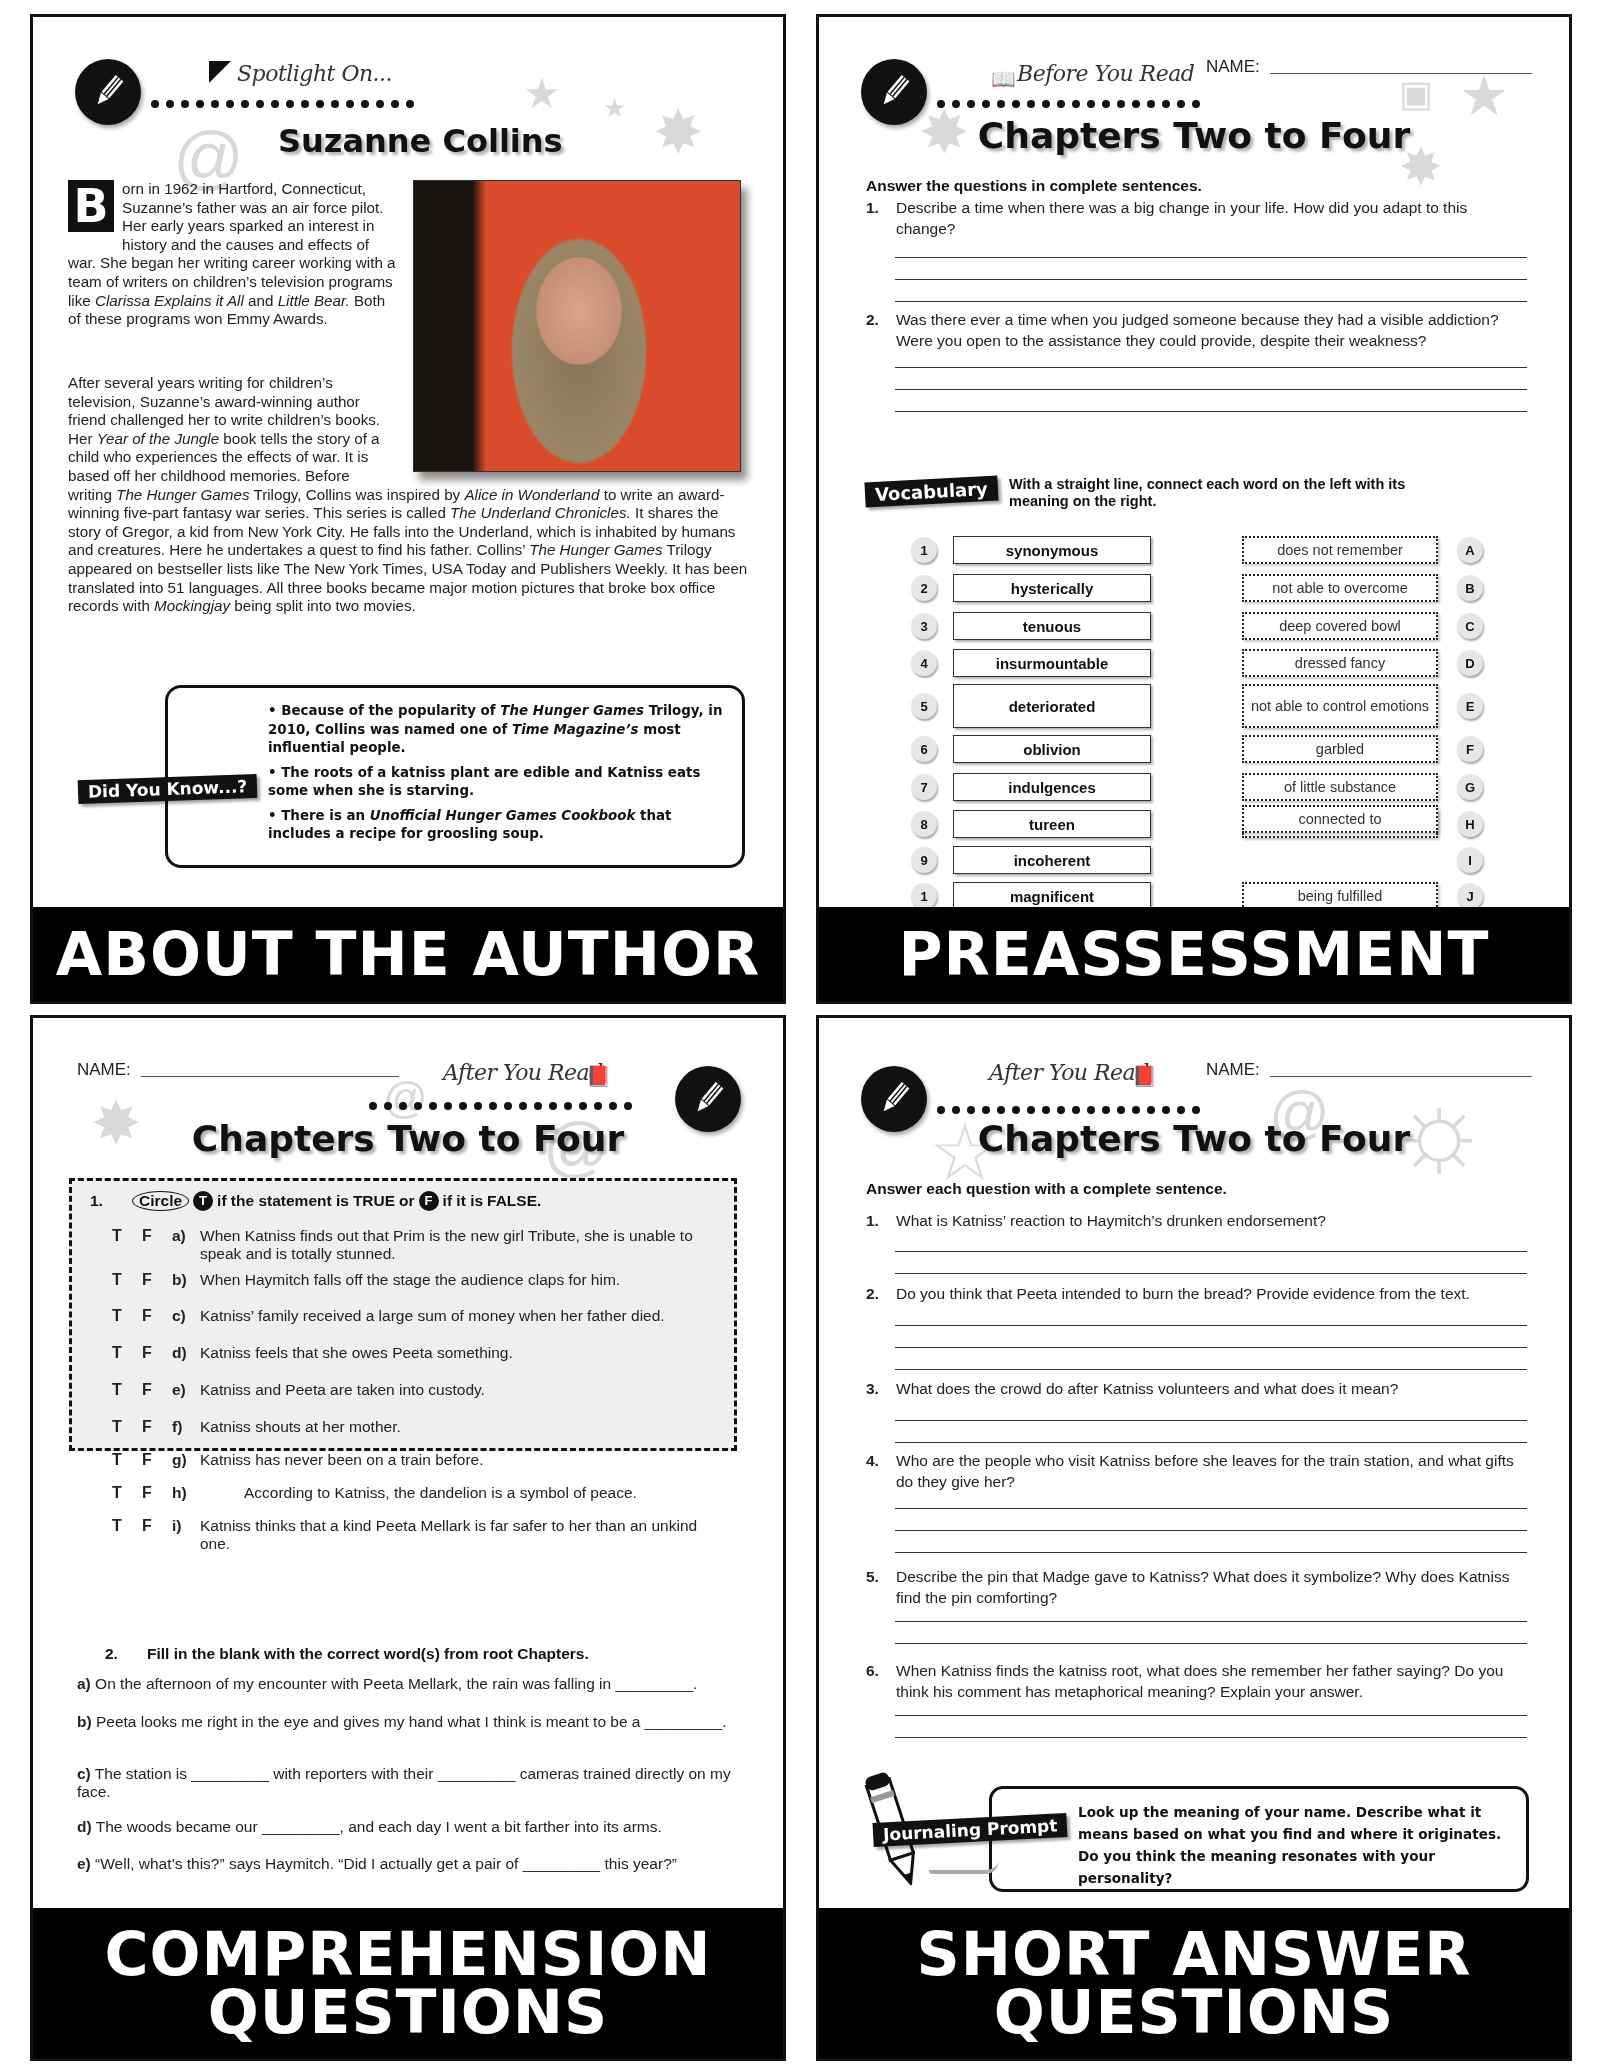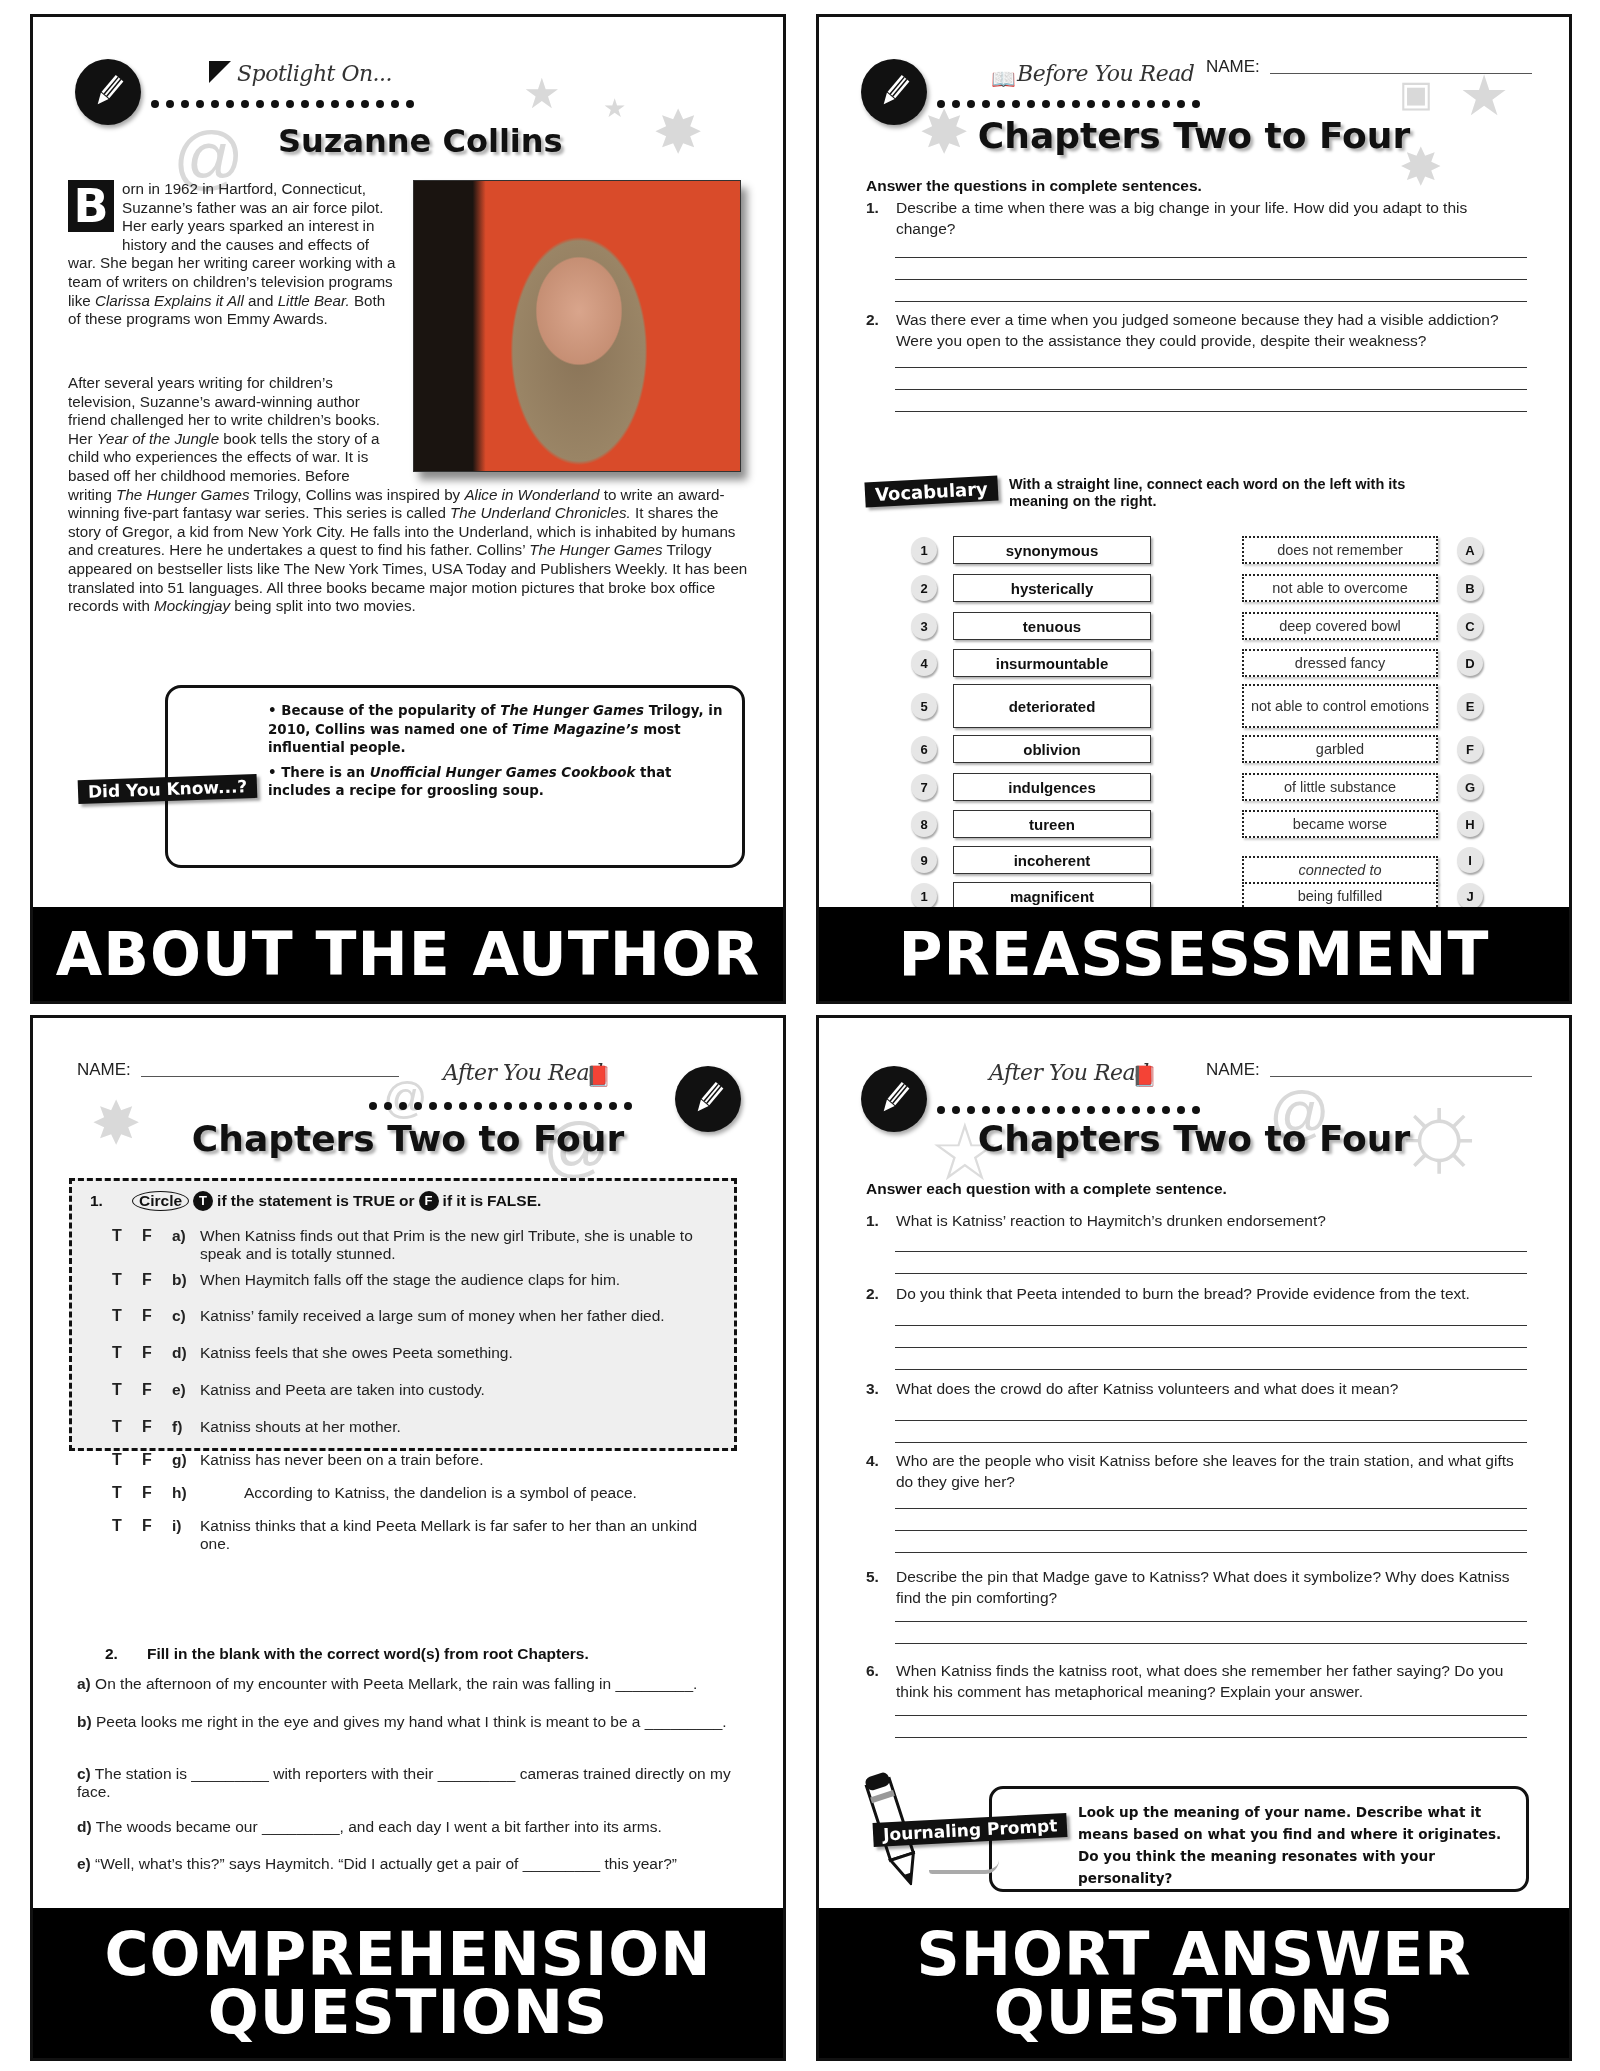--- a/index.html
+++ b/index.html
@@ -100,20 +100,21 @@
     <span style="float:left; width:54px; height:70px;"></span><span>orn in 1962 in Hartford, Connecticut, Suzanne’s father was an air force pilot. Her early years sparked an interest in history and the causes and effects of war. She began her writing career working with a team of writers on children’s television programs like </span><i>Clarissa Explains it All</i><span> and </span><i>Little Bear.</i><span> Both of these programs won Emmy Awards.</span>
   </div>
 
   <div class="body-text" style="position:absolute; left:35px; top:357px; width:680px;">
     <span style="float:right; width:352px; height:110px;"></span><span>After several years writing for children’s television, Suzanne’s award-winning author friend challenged her to write children’s books. Her </span><i>Year of the Jungle</i><span> book tells the story of a child who experiences the effects of war. It is based off her childhood memories. Before writing </span><i>The Hunger Games</i><span> Trilogy, Collins was inspired by </span><i>Alice in Wonderland</i><span> to write an award-winning five-part fantasy war series. This series is called </span><i>The Underland Chronicles.</i><span> It shares the story of Gregor, a kid from New York City. He falls into the Underland, which is inhabited by humans and creatures. Here he undertakes a quest to find his father. Collins’ </span><i>The Hunger Games</i><span> Trilogy appeared on bestseller lists like The New York Times, USA Today and Publishers Weekly. It has been translated into 51 languages. All three books became major motion pictures that broke box office records with </span><i>Mockingjay</i><span> being split into two movies.</span>
   </div>
 
   <div style="position:absolute; left:132px; top:668px; width:580px; height:183px; border:3px solid #111; border-radius:16px;">
     <ul style="position:absolute; left:100px; top:14px; width:460px; list-style:none; font-family:'DejaVu Sans',sans-serif; font-weight:bold; font-size:13.4px; line-height:18.5px;">
       <li style="margin-bottom:6px;">• <span>Because of the popularity of </span><i>The Hunger Games</i><span> Trilogy, in 2010, Collins was named one of </span><i>Time Magazine’s</i><span> most influential people.</span></li>
+      <li style="margin-bottom:6px;">• <span>The roots of a katniss plant are edible and Katniss eats some when she is starving.</span></li>
       <li>• <span>There is an </span><i>Unofficial Hunger Games Cookbook</i><span> that includes a recipe for groosling soup.</span></li>
     </ul>
   </div>
   <div class="tag" style="left:45px; top:760px; font-size:17px; transform:rotate(-2deg);">Did You Know...?</div>
 
   <div class="banner banner-one">ABOUT THE AUTHOR</div>
 </div>
 
 <div class="panel" style="left:816px; top:14px; width:756px; height:990px;">
   <div class="deco" style="left:100px; top:80px; font-size:60px;">✸</div>
@@ -208,21 +209,21 @@
       <div class="vnum" style="left:92px; top:757px;">7</div>
       <div class="vword" style="left:134px; top:756px; width:198px; height:28px;">indulgences</div>
       <div class="vdef" style="left:423px; top:756px; width:196px; height:28px;">of little substance</div>
       <div class="vnum" style="left:638px; top:757px;">G</div>
       <div class="vnum" style="left:92px; top:794px;">8</div>
       <div class="vword" style="left:134px; top:793px; width:198px; height:28px;">tureen</div>
       <div class="vdef" style="left:423px; top:793px; width:196px; height:28px;">became worse</div>
       <div class="vnum" style="left:638px; top:794px;">H</div>
       <div class="vnum" style="left:92px; top:830px;">9</div>
       <div class="vword" style="left:134px; top:829px; width:198px; height:28px;">incoherent</div>
-      <div class="vdef" style="left:423px; top:839px; width:196px; height:28px;font-style:italic;">connected to</div>
+      <div class="vdef" style="left:423px; top:788px; width:196px; height:28px;">connected to</div>
       <div class="vnum" style="left:638px; top:830px;">I</div>
       <div class="vnum" style="left:92px; top:866px;">1</div>
       <div class="vword" style="left:134px; top:865px; width:198px; height:28px;">magnificent</div>
       <div class="vdef" style="left:423px; top:865px; width:196px; height:28px;">being fulfilled</div>
       <div class="vnum" style="left:638px; top:866px;">J</div>
     </div>
 
   <div class="banner banner-one">PREASSESSMENT</div>
 </div>
 

